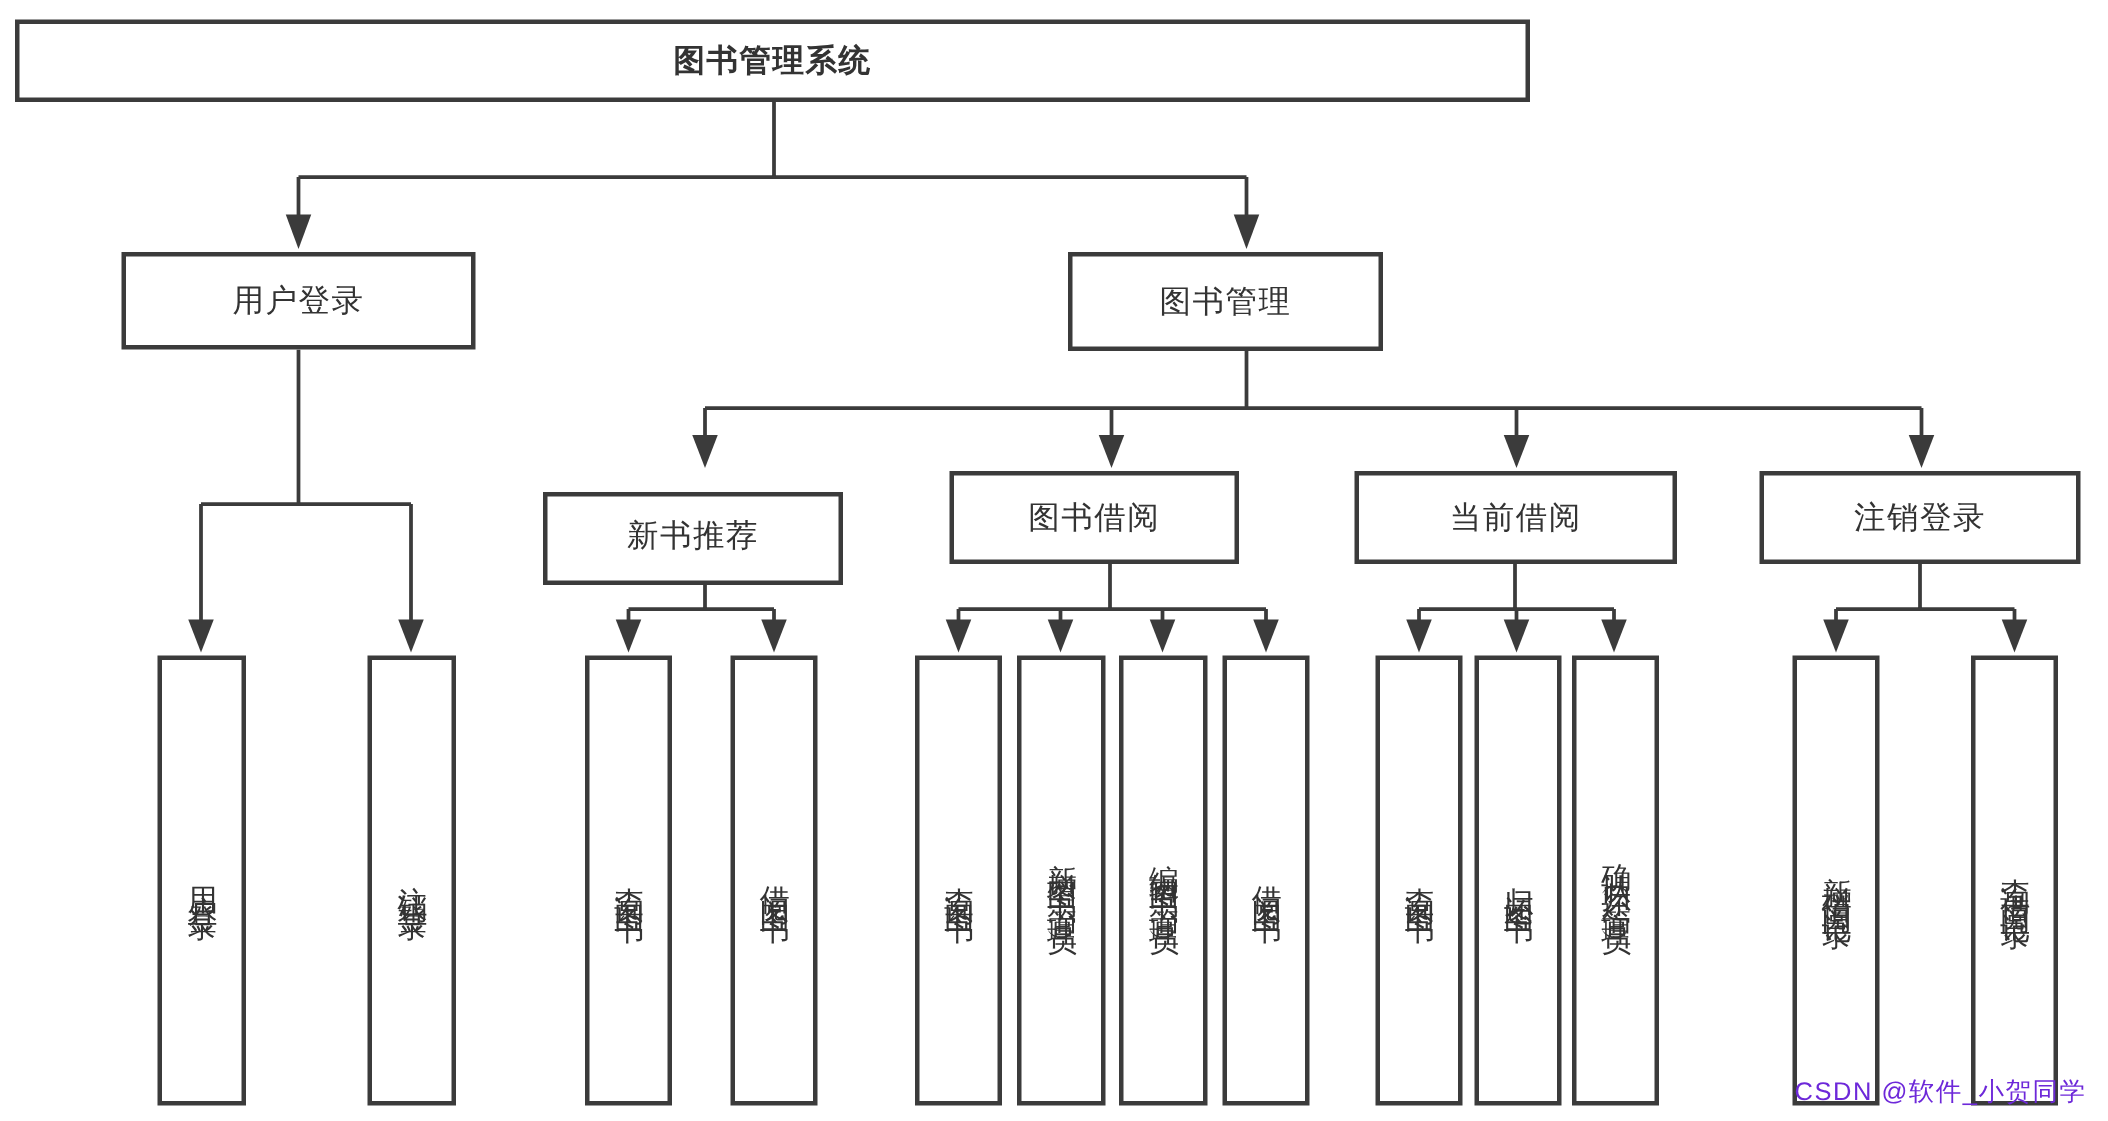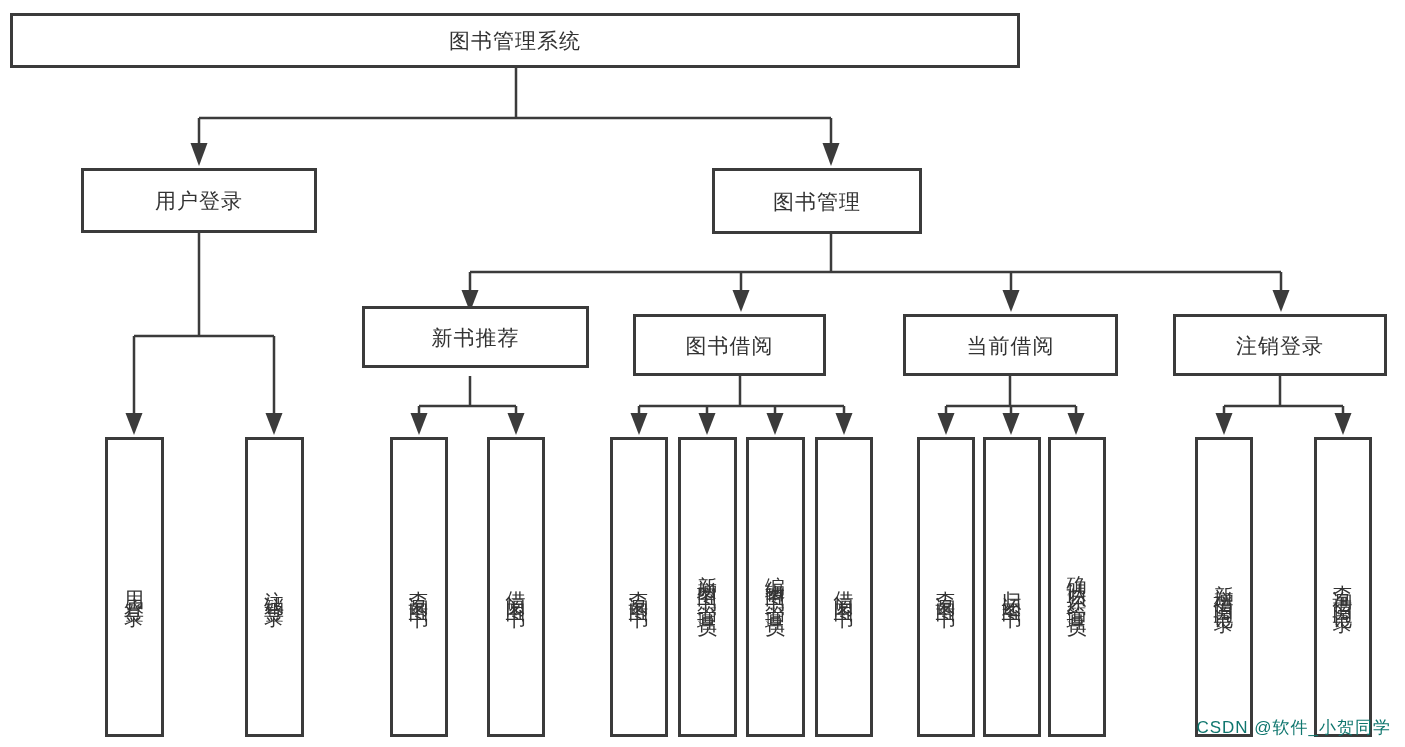--- a/index.html
+++ b/index.html
@@ -28,21 +28,21 @@
   .vbox span {
     writing-mode:vertical-rl;
     text-orientation:mixed;
     letter-spacing:6px;
     font-size:20px;
   }
   .watermark {
     position:absolute;
     right:14px;
     bottom:8px;
-    color:#0f766e;
+    color:#6d28d9;
     font-size:17px;
     letter-spacing:1px;
     white-space:nowrap;
     padding-left:39px;
   }
 </style>
 </head>
 <body>
 
 <div class="canvas">
@@ -84,32 +84,32 @@
       <path d="M766.5,413 L783.5,413 L775,435 Z"></path>
       <path d="M835.5,413 L852.5,413 L844,435 Z"></path>
       <path d="M937.5,413 L954.5,413 L946,435 Z"></path>
       <path d="M1002.5,413 L1019.5,413 L1011,435 Z"></path>
       <path d="M1067.5,413 L1084.5,413 L1076,435 Z"></path>
       <path d="M1215.5,413 L1232.5,413 L1224,435 Z"></path>
       <path d="M1334.5,413 L1351.5,413 L1343,435 Z"></path>
     </g>
   </svg>
 
-  <div class="box hbox" style="left:10px; top:13px; width:1010px; height:55px;">
+  <div class="box hbox" style="left:10px; top:13px; width:1010px; height:55px;font-weight:bold;">
     <span>图书管理系统</span>
   </div>
 
   <div class="box hbox" style="left:81px; top:168px; width:236px; height:65px;">
     <span>用户登录</span>
   </div>
   <div class="box hbox" style="left:712px; top:168px; width:210px; height:66px;">
     <span>图书管理</span>
   </div>
 
-  <div class="box hbox" style="left:362px; top:306px; width:227px; height:62px;">
+  <div class="box hbox" style="left:362px; top:328px; width:200px; height:62px;font-family:Liberation Mono, monospace;">
     <span>新书推荐</span>
   </div>
   <div class="box hbox" style="left:633px; top:314px; width:193px; height:62px;">
     <span>图书借阅</span>
   </div>
   <div class="box hbox" style="left:903px; top:314px; width:215px; height:62px;">
     <span>当前借阅</span>
   </div>
   <div class="box hbox" style="left:1173px; top:314px; width:214px; height:62px;">
     <span>注销登录</span>

